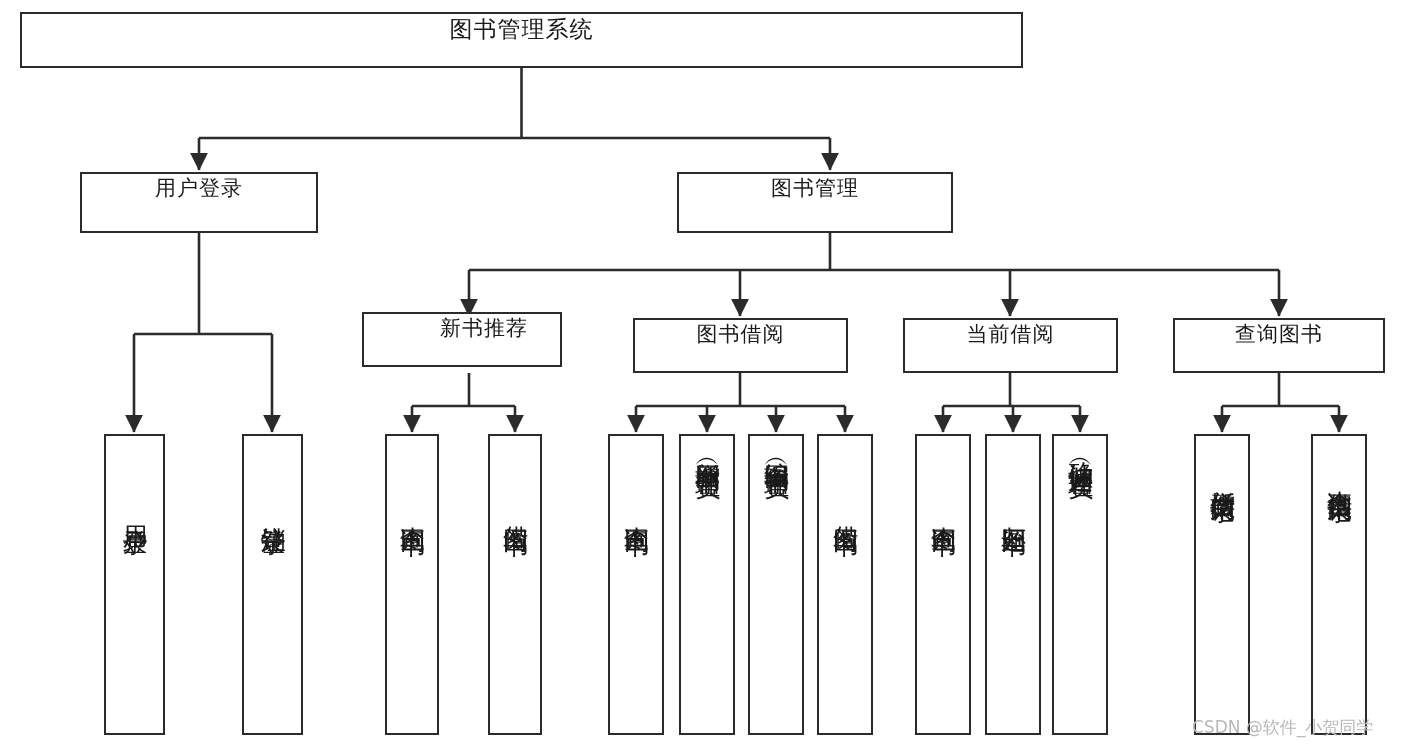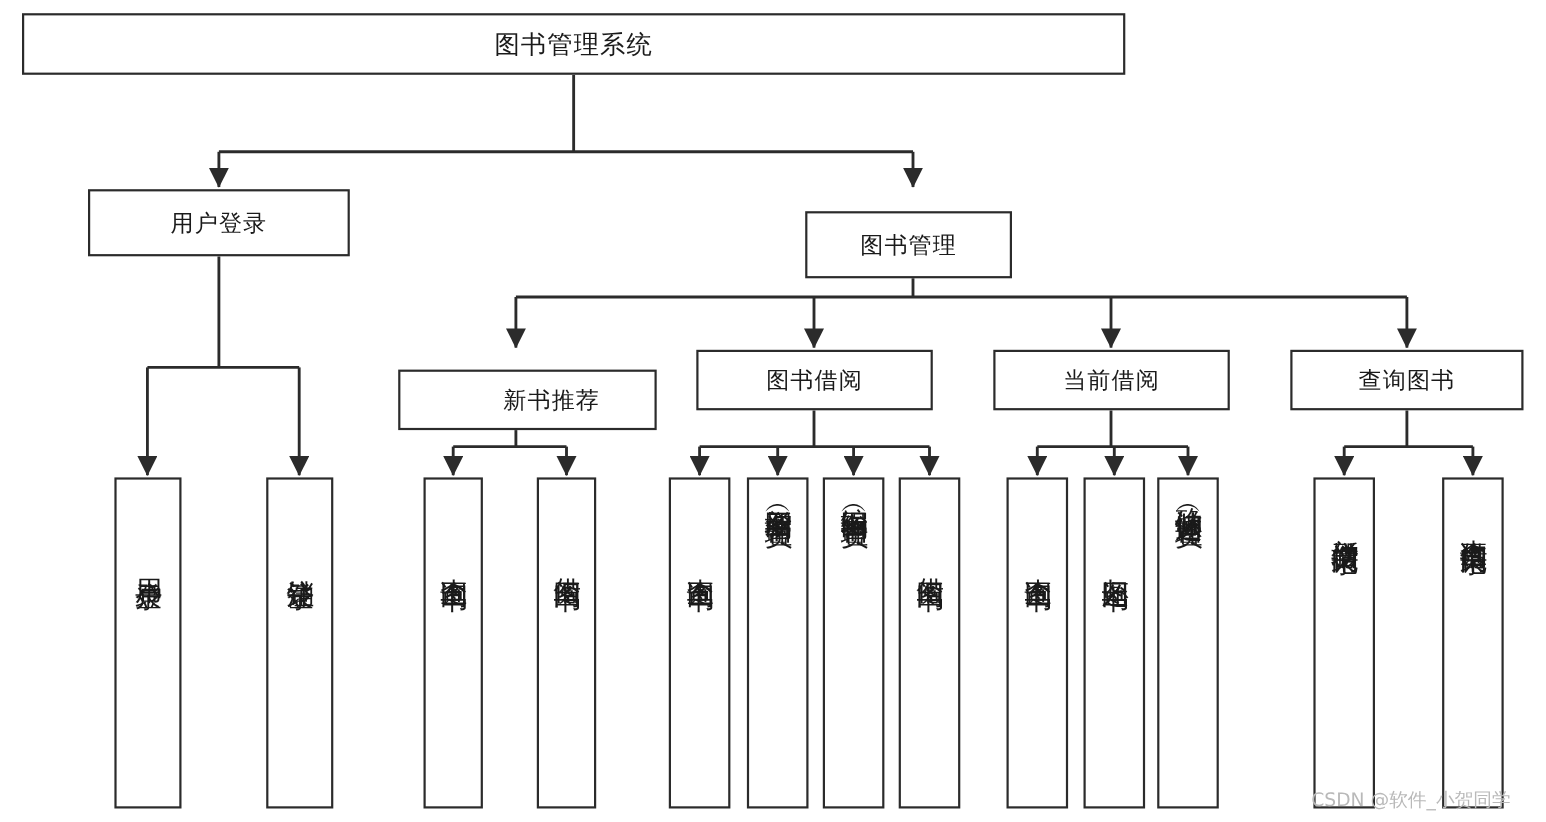--- a/index.html
+++ b/index.html
@@ -24,21 +24,20 @@
     width: 1405px;
     height: 747px;
     pointer-events: none;
   }
   .node {
     position: absolute;
     box-sizing: border-box;
     border: 2px solid #2b2b2b;
     background: #ffffff;
     display: flex;
-    align-items: center;
     justify-content: center;
     color: #1a1a1a;
   }
   .node.horiz {
     font-size: 21px;
     letter-spacing: 1px;
   }
   .node.vert {
     align-items: flex-start;
     justify-content: center;
@@ -134,25 +133,25 @@
     </g>
   </svg>
 
   <div class="node horiz" id="root-node" style="left:20px; top:12px; width:1003px; height:56px;">
     <span>图书管理系统</span>
   </div>
 
   <div class="node horiz" style="left:80px; top:172px; width:238px; height:61px;">
     <span>用户登录</span>
   </div>
-  <div class="node horiz" style="left:732px; top:172px; width:188px; height:61px;margin-top:20px;">
+  <div class="node horiz" style="left:677px; top:172px; width:276px; height:61px;">
     <span>图书管理</span>
   </div>
 
-  <div class="node horiz" style="left:362px; top:336px; width:235px; height:55px;padding-left:44px;">
+  <div class="node horiz" style="left:362px; top:312px; width:200px; height:55px;padding-left:44px;">
     <span>新书推荐</span>
   </div>
   <div class="node horiz" style="left:633px; top:318px; width:215px; height:55px;">
     <span>图书借阅</span>
   </div>
   <div class="node horiz" style="left:903px; top:318px; width:215px; height:55px;">
     <span>当前借阅</span>
   </div>
   <div class="node horiz" style="left:1173px; top:318px; width:212px; height:55px;">
     <span>查询图书</span>

